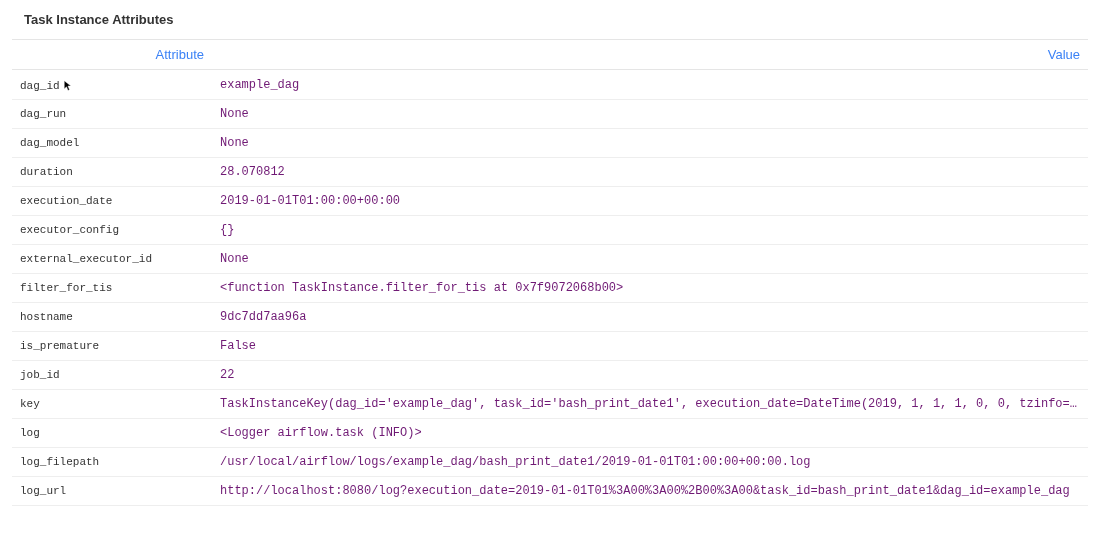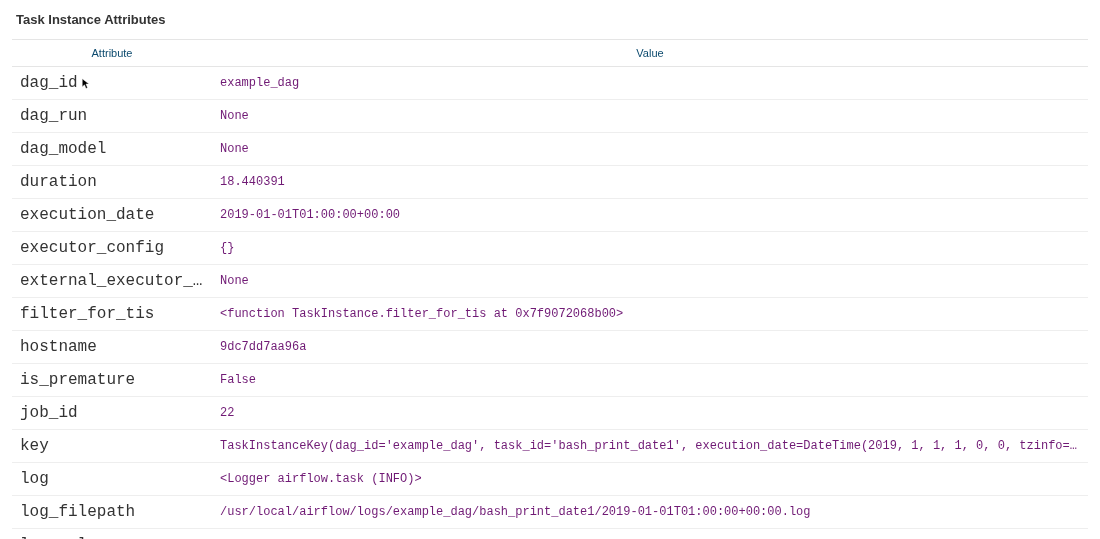--- a/index.html
+++ b/index.html
@@ -14,49 +14,50 @@
       background: #fff;
       width: 1100px;
       padding: 10px 12px;
     }
     .section-title {
       font-size: 13px;
       font-weight: 600;
       color: #333;
       margin-bottom: 10px;
       padding: 2px 4px;
+      margin-left: 8px;
     }
     table {
       width: 100%;
       border-collapse: collapse;
       table-layout: fixed;
     }
     thead th {
-      text-align: center;
+      text-align: right;
       font-weight: 500;
-      font-size: 11px;
-      color: #0c4a6e;
+      font-size: 13px;
+      color: #3b82f6;
       padding: 7px 8px;
       border-top: 1px solid #e5e5e5;
       border-bottom: 1px solid #e5e5e5;
     }
     th.col-attr {
       width: 200px;
     }
     tbody td {
       padding: 7px 8px;
       border-bottom: 1px solid #eee;
       vertical-align: middle;
       white-space: nowrap;
       overflow: hidden;
       text-overflow: ellipsis;
     }
     td.attr-name {
       font-family: Menlo, Monaco, Consolas, "Courier New", monospace;
-      font-size: 16px;
+      font-size: 11px;
       color: #333;
     }
     td.attr-value {
       font-family: Menlo, Monaco, Consolas, "Courier New", monospace;
       font-size: 12px;
       color: #701a75;
     }
     .cursor-icon {
       display: inline-block;
       position: relative;
@@ -91,21 +92,21 @@
       <tr>
         <td class="attr-name">dag_run</td>
         <td class="attr-value">None</td>
       </tr>
       <tr>
         <td class="attr-name">dag_model</td>
         <td class="attr-value">None</td>
       </tr>
       <tr>
         <td class="attr-name">duration</td>
-        <td class="attr-value">18.440391</td>
+        <td class="attr-value">28.070812</td>
       </tr>
       <tr>
         <td class="attr-name">execution_date</td>
         <td class="attr-value">2019-01-01T01:00:00+00:00</td>
       </tr>
       <tr>
         <td class="attr-name">executor_config</td>
         <td class="attr-value">{}</td>
       </tr>
       <tr>

